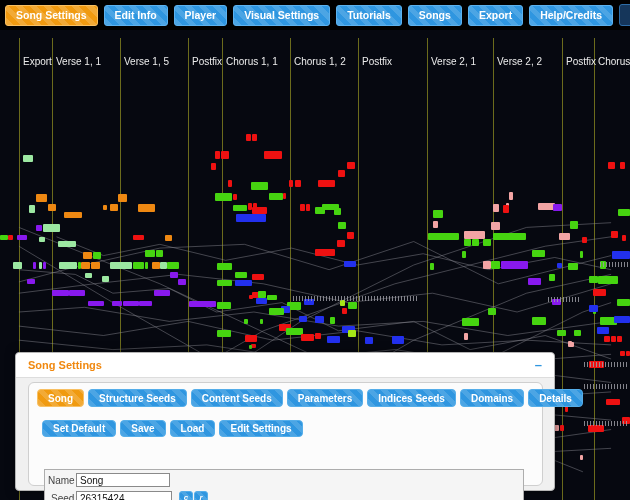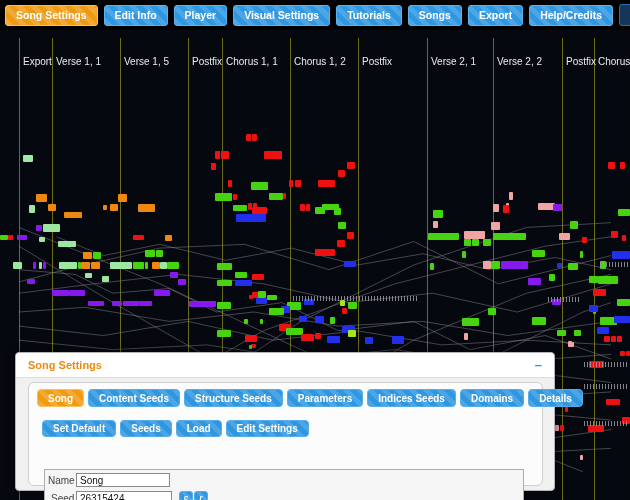--- a/index.html
+++ b/index.html
@@ -310,30 +310,30 @@
     </div>
 
   <div id="dialog">
     <div id="dialog-header">
       <span id="dialog-title">Song Settings</span>
       <span id="minimize-btn">–</span>
     </div>
     <div id="dialog-panel">
       <div id="tabs">
           <div class="tab active">Song</div>
+          <div class="tab">Structure Seeds</div>
           <div class="tab">Content Seeds</div>
-          <div class="tab">Structure Seeds</div>
           <div class="tab">Parameters</div>
           <div class="tab">Indices Seeds</div>
           <div class="tab">Domains</div>
           <div class="tab">Details</div>
         </div>
       <div id="actions">
           <div class="action-btn">Set Default</div>
-          <div class="action-btn">Seeds</div>
+          <div class="action-btn">Save</div>
           <div class="action-btn">Load</div>
           <div class="action-btn">Edit Settings</div>
         </div>
       <div id="fieldset">
         <span class="fld-label" style="left:3px;top:5px;">Name</span>
         <input class="fld-input" style="left: 31px; top: 3px;" value="Song">
         <span class="fld-label" style="left:6px;top:23px;">Seed</span>
         <input class="fld-input" style="left: 31px; top: 21px; width: 96px;" value="26315424">
       <div class="mini-btn" style="left: 134px; top: 21px;">c</div>
           <div class="mini-btn" style="left: 149px; top: 21px;">r</div>

